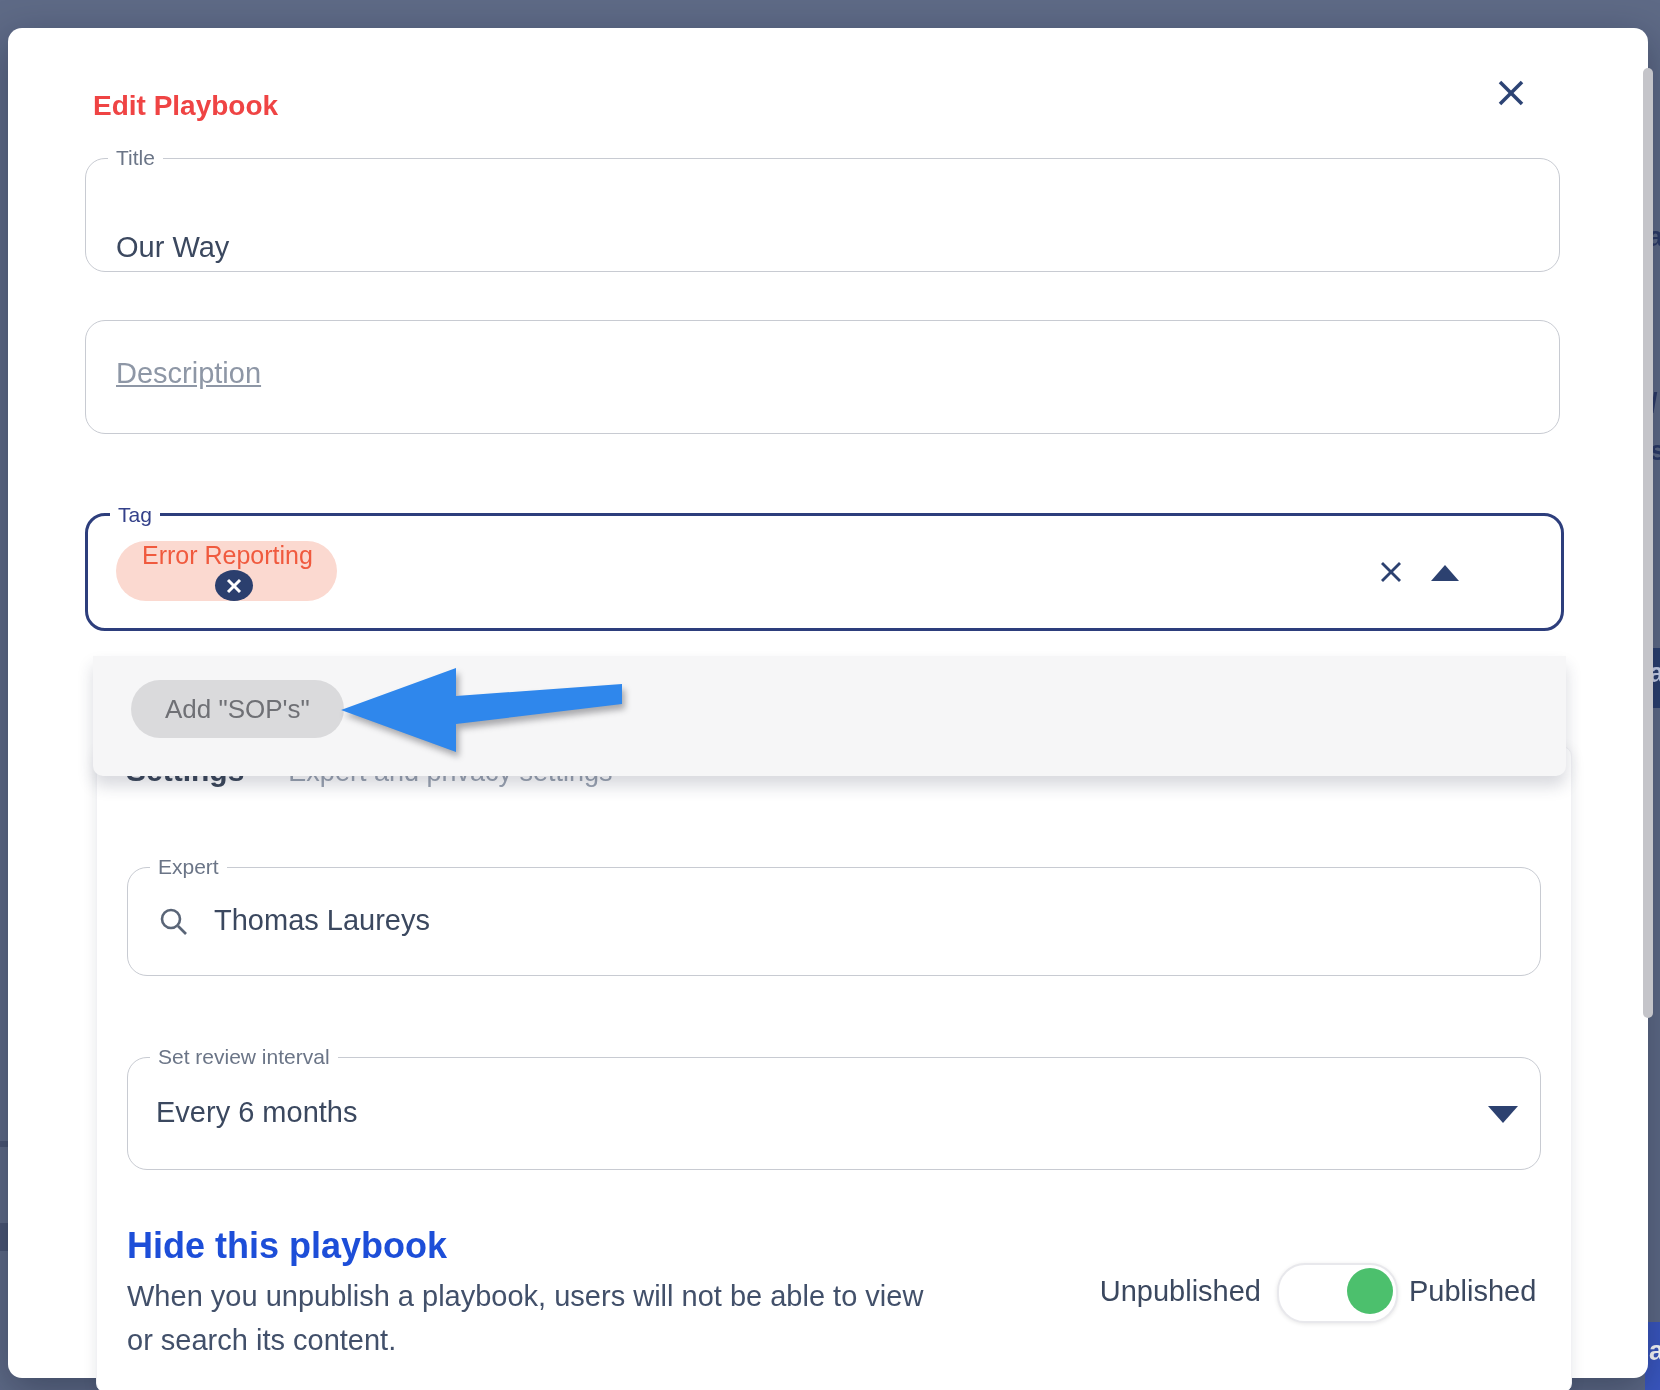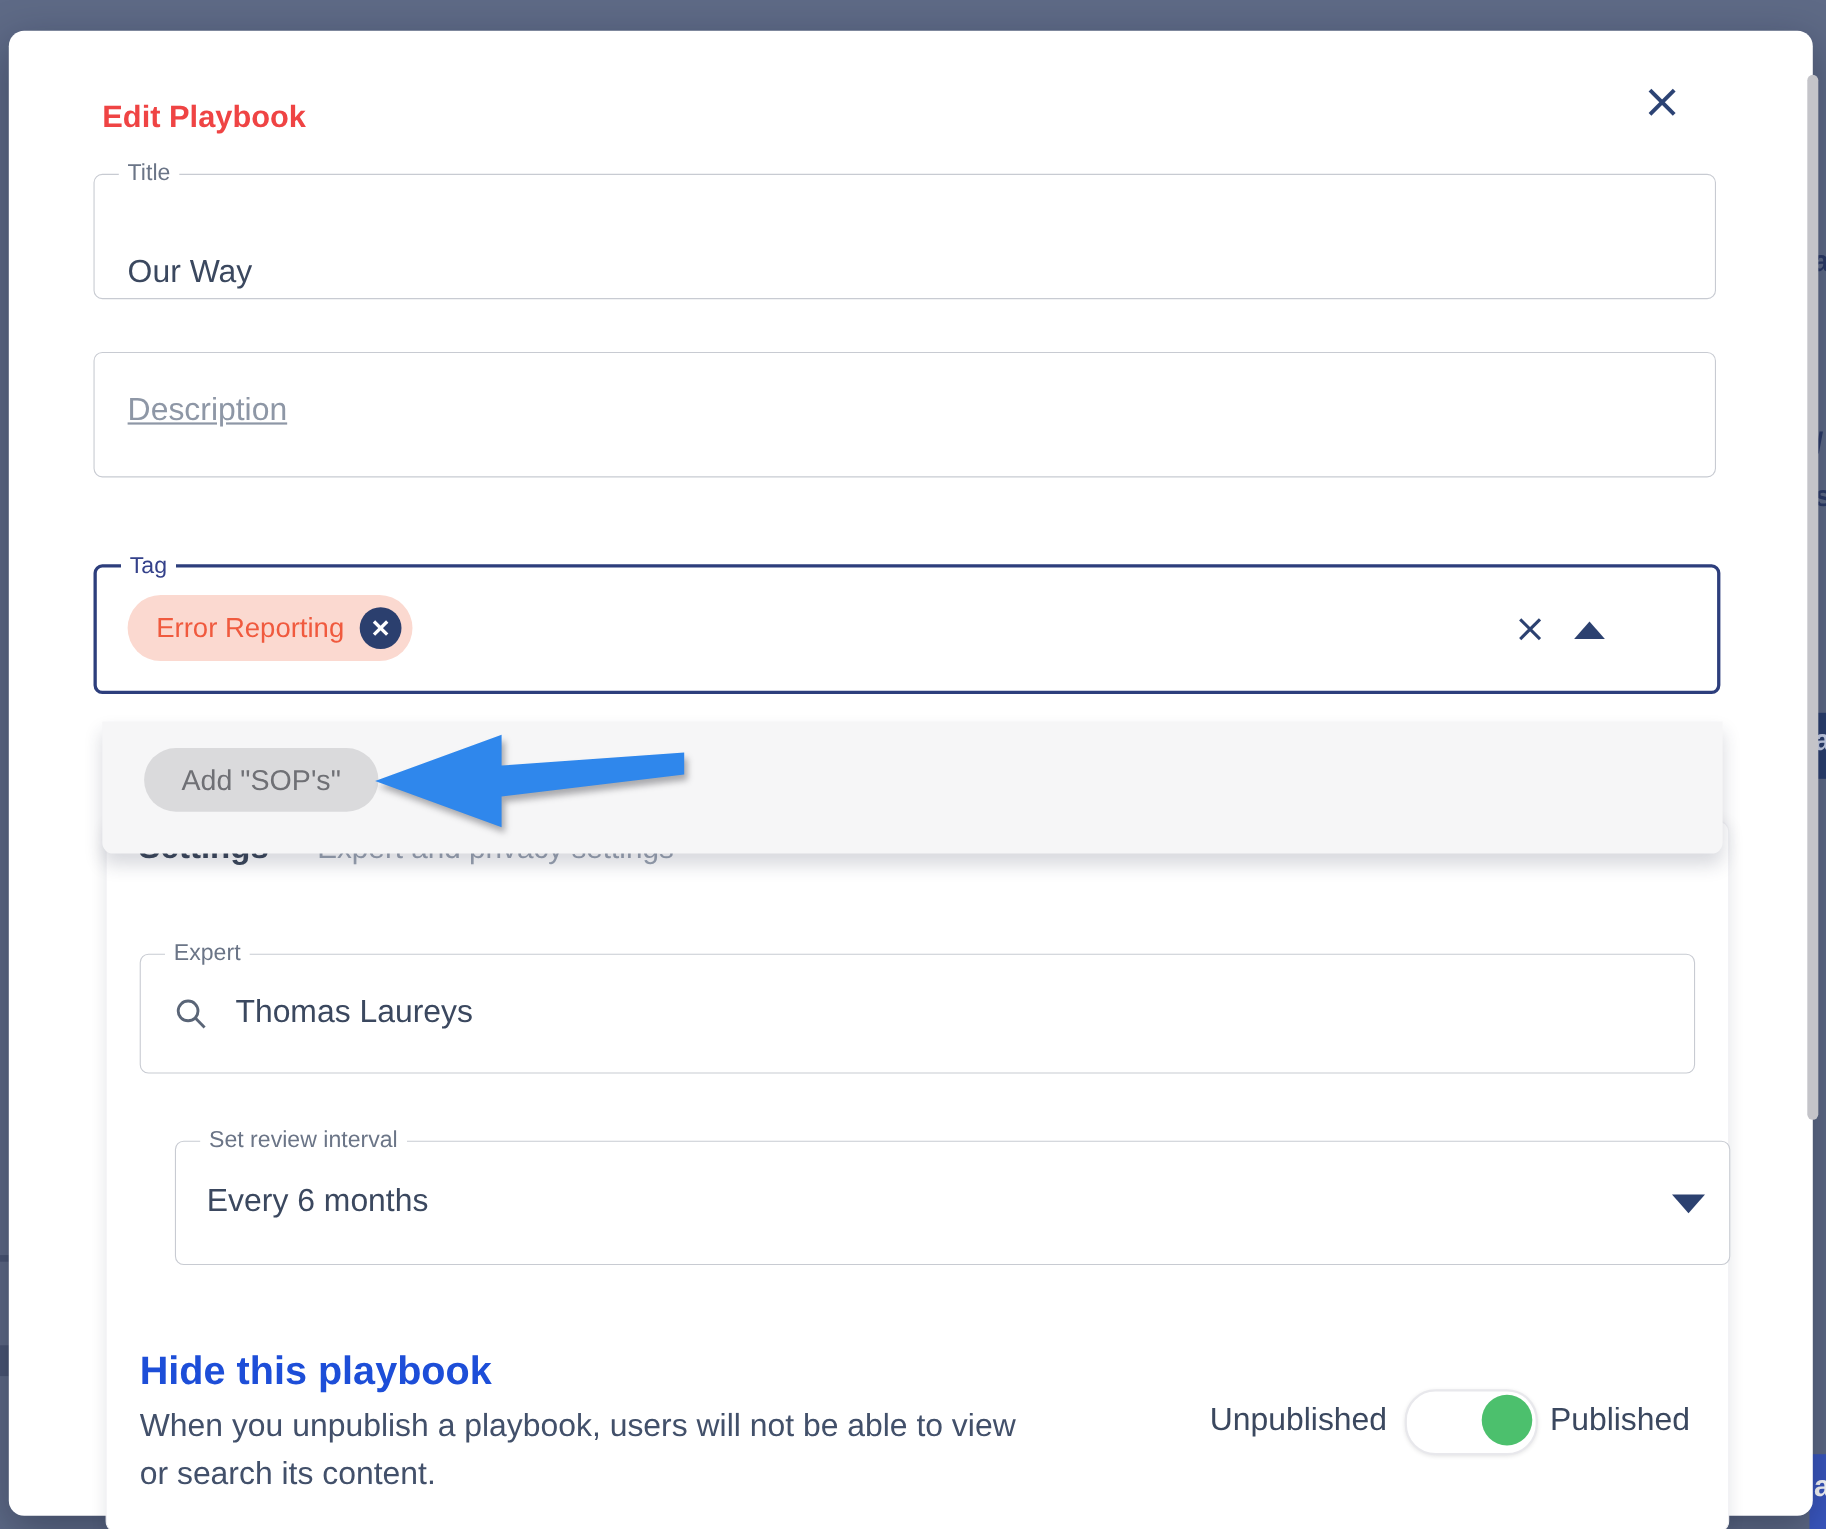--- a/index.html
+++ b/index.html
@@ -17,34 +17,34 @@
   
   .modal{
     position:absolute;left:8px;top:28px;width:1640px;height:1350px;
     background:#ffffff;border-radius:14px;z-index:1;
     box-shadow:0 12px 40px rgba(10,15,35,.35);
   }
   .modal-title{position:absolute;left:85px;top:62px;font-size:28px;font-weight:700;color:#ef4444;z-index:3;}
   .close-btn{position:absolute;left:1485px;top:47px;width:36px;height:36px;cursor:pointer;z-index:3;}
 
   
-  .ofield{position:absolute;background:#fff;border:1.5px solid #c8cbd2;border-radius:8px;z-index:2;text-align:right;}
+  .ofield{position:absolute;background:#fff;border:1.5px solid #c8cbd2;border-radius:20px;z-index:2;text-align:right;}
   .ofield .flabel{
     position:absolute;top:-13px;left:22px;background:#fff;padding:0 8px;
     font-size:21px;color:#6b7587;line-height:24px;
   }
   .fvalue{position:absolute;font-size:29px;color:#3b485f;}
   .fplaceholder{position:absolute;font-size:29px;color:#8e97a6;}
 
   
   .tagfield{border:3px solid #2d3e7c;}
   .tagfield .flabel{color:#34418a;}
   .tagpill{
     position:absolute;left:28px;top:25px;height:60px;display:flex;align-items:center;
-    background:#fbd9d0;border-radius:32px;padding:0 10px 0 26px;z-index:2;
+    background:#fbd9d0;border-radius:32px;padding:0 10px 0 26px;z-index:2;flex-direction:column;
   }
   .tagpill-text{font-size:25px;color:#f05a3e;margin-right:14px;}
   .pill-x{
     width:38px;height:38px;border-radius:50%;background:#2b3f6e;color:#fff;
     display:flex;align-items:center;justify-content:center;font-size:19px;font-weight:700;cursor:pointer;
   }
   .annot-rect{
     position:absolute;left:312px;top:17px;width:152px;height:76px;
     border:5px solid #2f87ec;border-radius:4px;display:flex;align-items:center;z-index:3;background:transparent;
   }
@@ -174,21 +174,21 @@
 
       <div class="ofield" style="left:30px;top:120px;width:1412px;height:107px;">
         <span class="flabel">Expert</span>
         <svg style="position:absolute;left:30px;top:38px;" width="32" height="32" viewBox="0 0 32 32">
           <circle cx="13" cy="13" r="9" fill="none" stroke="#5a6577" stroke-width="2.6"></circle>
           <line x1="20" y1="20" x2="28" y2="28" stroke="#5a6577" stroke-width="2.6"></line>
         </svg>
         <span class="fvalue" style="left:86px;top:36px;">Thomas Laureys</span>
       </div>
 
-      <div class="ofield" style="left:30px;top:290px;width:1412px;height:111px;margin-left:32px;">
+      <div class="ofield" style="left:30px;top:310px;width:1412px;height:111px;">
         <span class="flabel">Set review interval</span>
         <span class="fvalue" style="left:28px;top:38px;">Every 6 months</span>
         <div class="tri-down" style="left:1360px;top:48px;"></div>
       </div>
 
       <div class="hide-heading">Hide this playbook</div>
       <div class="hide-line" style="top:532px;">When you unpublish a playbook, users will not be able to view</div>
       <div class="hide-line" style="top:576px;">or search its content.</div>
 
       <span class="toggle-label" style="right:310px;top:528px;">Unpublished</span>

